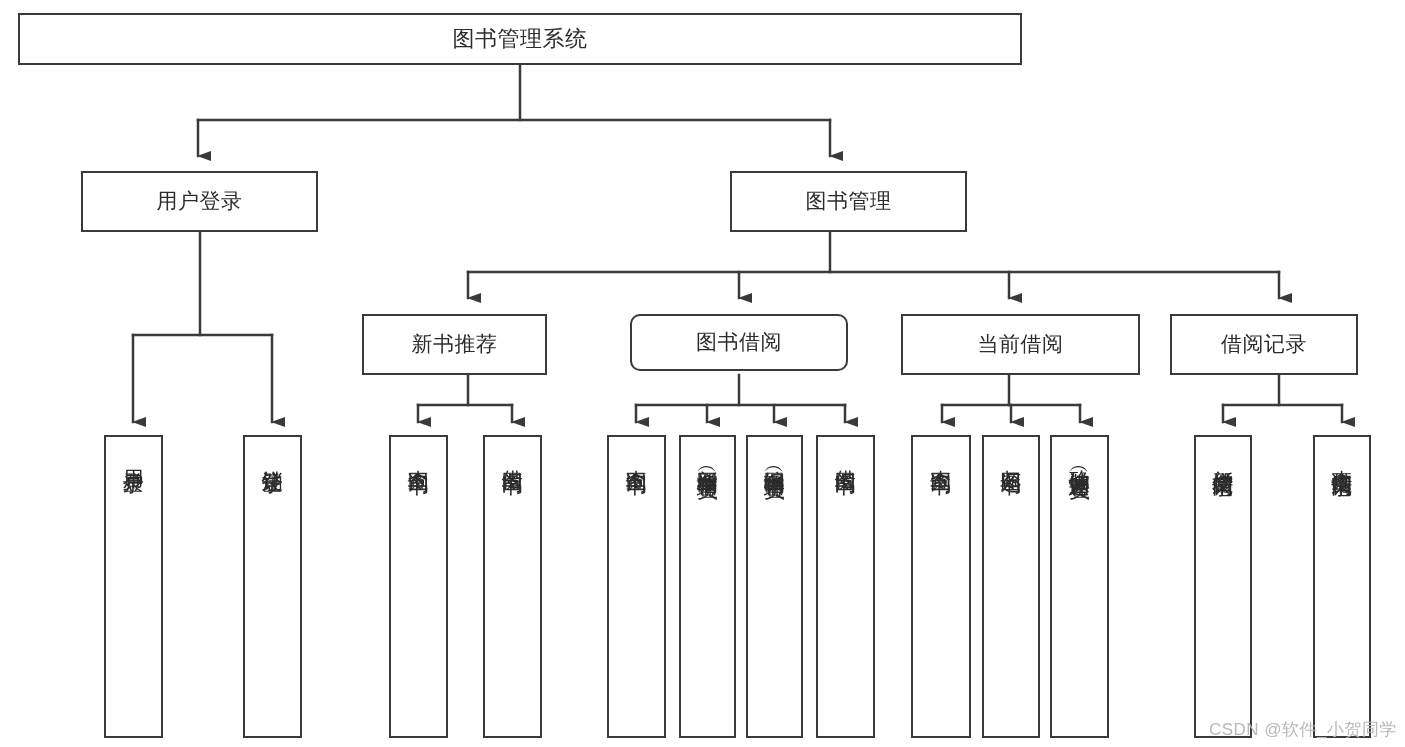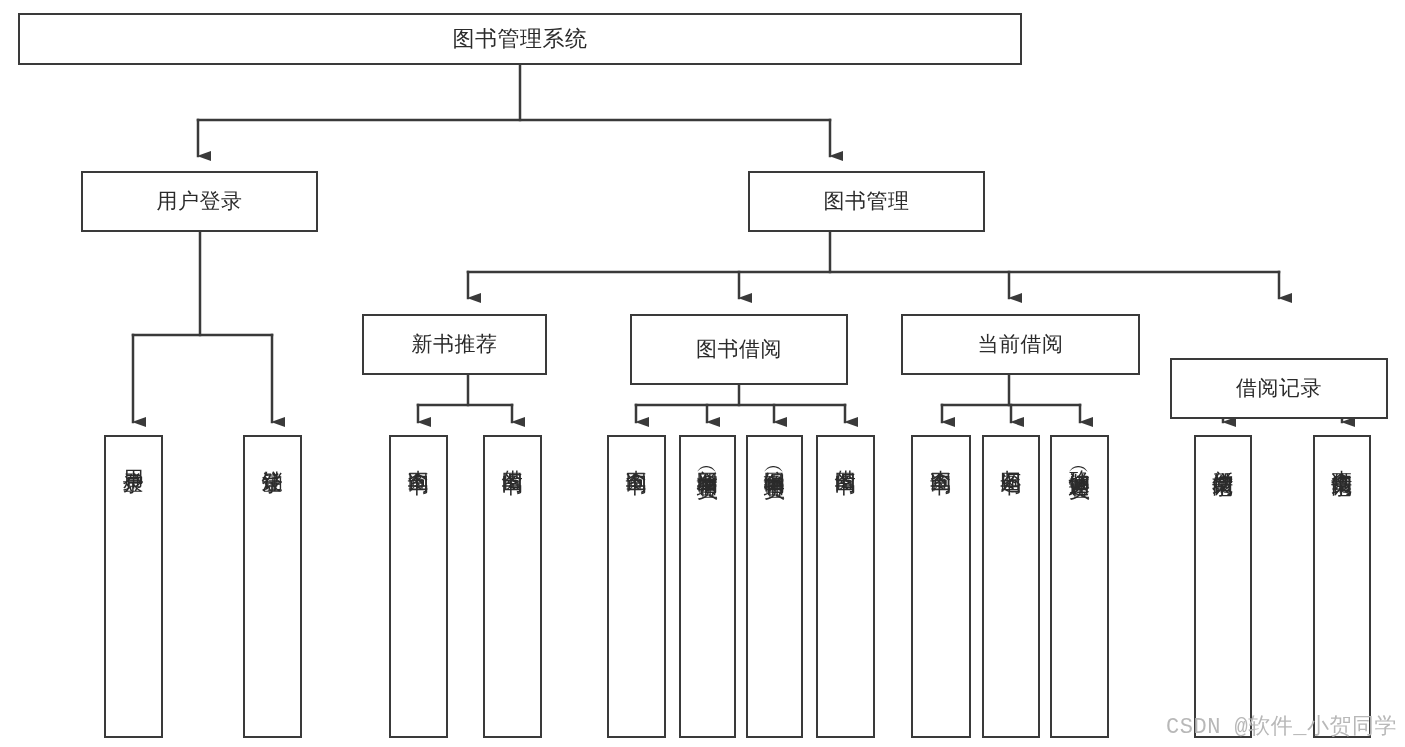--- a/index.html
+++ b/index.html
@@ -58,26 +58,25 @@
     text-orientation: upright;
     font-size: 21px;
     line-height: 1.12;
     letter-spacing: 1.5px;
     white-space: nowrap;
   }
   .watermark {
     position: absolute;
     right: 8px;
     bottom: 6px;
-    font-size: 22px;
+    font-size: 17px;
     color: #b8b8b8;
     letter-spacing: 0.5px;
     white-space: nowrap;
     user-select: none;
-    font-family: Liberation Mono, monospace;
   }
 </style>
 </head>
 <body>
 
 <div id="canvas">
 
   <svg class="wires" viewBox="0 0 1405 747" xmlns="http://www.w3.org/2000/svg">
     <defs>
       <marker id="arw" viewBox="0 0 12 14" refX="6" refY="13" markerWidth="12" markerHeight="14" orient="auto-start-reverse" markerUnits="userSpaceOnUse">
@@ -128,34 +127,34 @@
     </g>
   </svg>
 
   <div class="node h root" style="left:18px; top:13px; width:1004px; height:52px;">
     <span class="label">图书管理系统</span>
   </div>
 
   <div class="node h" style="left:81px; top:171px; width:237px; height:61px;">
     <span class="label">用户登录</span>
   </div>
-  <div class="node h" style="left:748px; top:171px; width:237px; height:61px;">
+  <div class="node h" style="left:730px; top:171px; width:237px; height:61px;">
     <span class="label">图书管理</span>
   </div>
 
   <div class="node h" style="left:362px; top:314px; width:185px; height:61px;">
     <span class="label">新书推荐</span>
   </div>
-  <div class="node h" style="left:630px; top:314px; width:218px; height:71px;">
+  <div class="node h" style="left:630px; top:314px; width:218px; height:57px;border-radius:10px;">
     <span class="label">图书借阅</span>
   </div>
   <div class="node h" style="left:901px; top:314px; width:239px; height:61px;">
     <span class="label">当前借阅</span>
   </div>
-  <div class="node h" style="left:1170px; top:314px; width:218px; height:61px;margin-top:44px;">
+  <div class="node h" style="left:1170px; top:314px; width:188px; height:61px;">
     <span class="label">借阅记录</span>
   </div>
 
   <div class="node v" style="left:104px; top:435px; width:59px; height:303px;">
     <span class="label">用户登录</span>
   </div>
   <div class="node v" style="left:243px; top:435px; width:59px; height:303px;">
     <span class="label">注销登录</span>
   </div>
 

